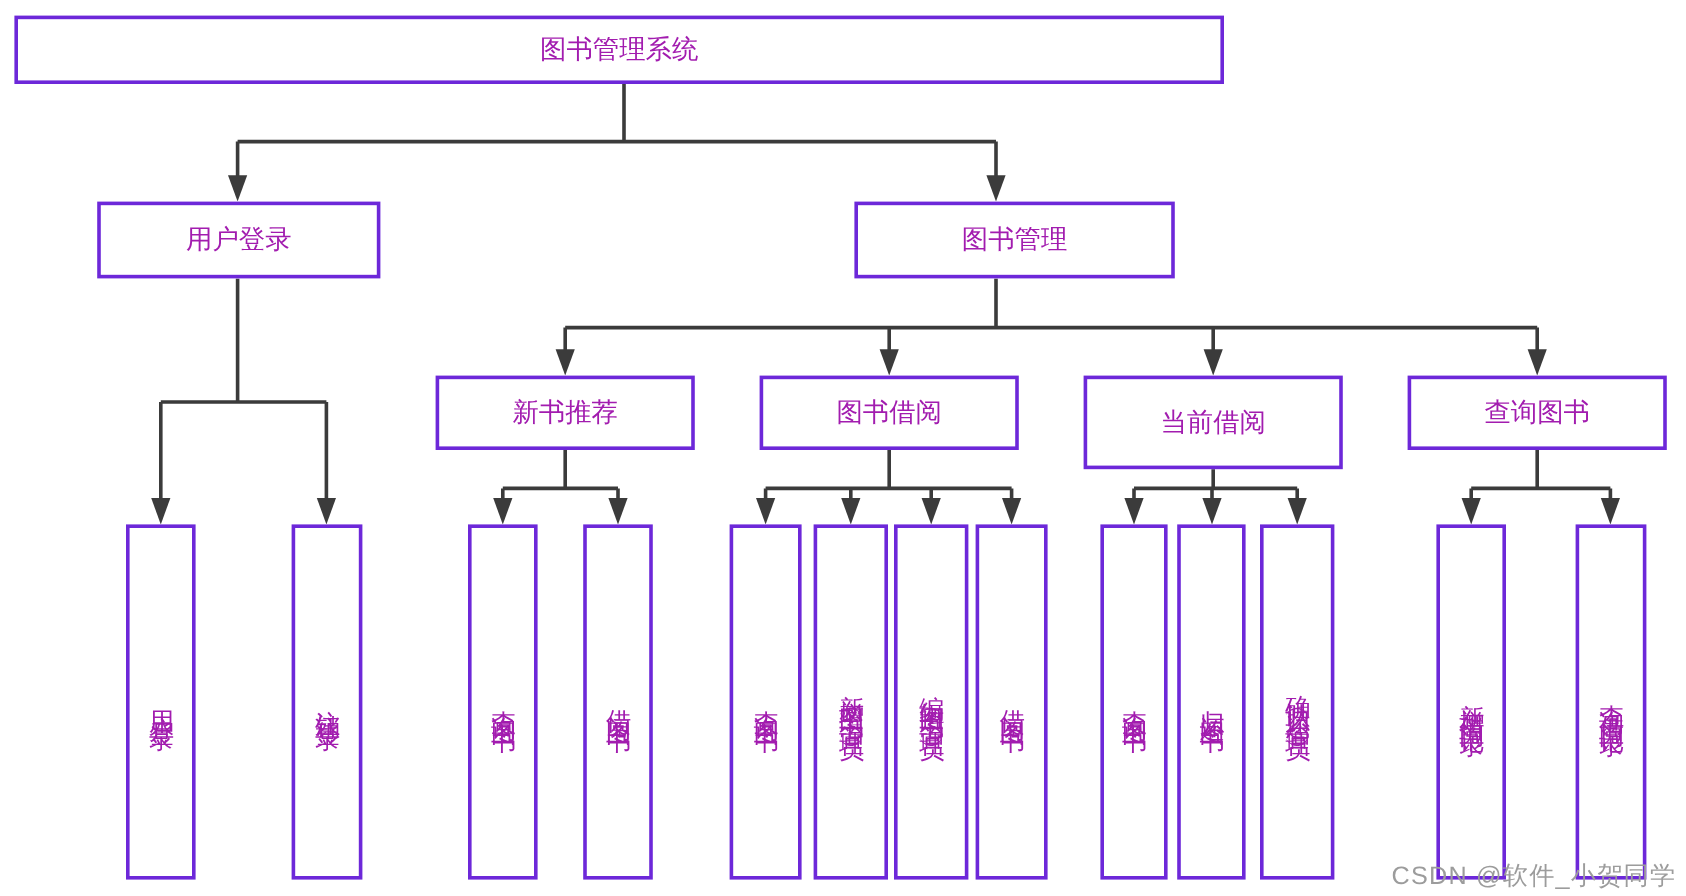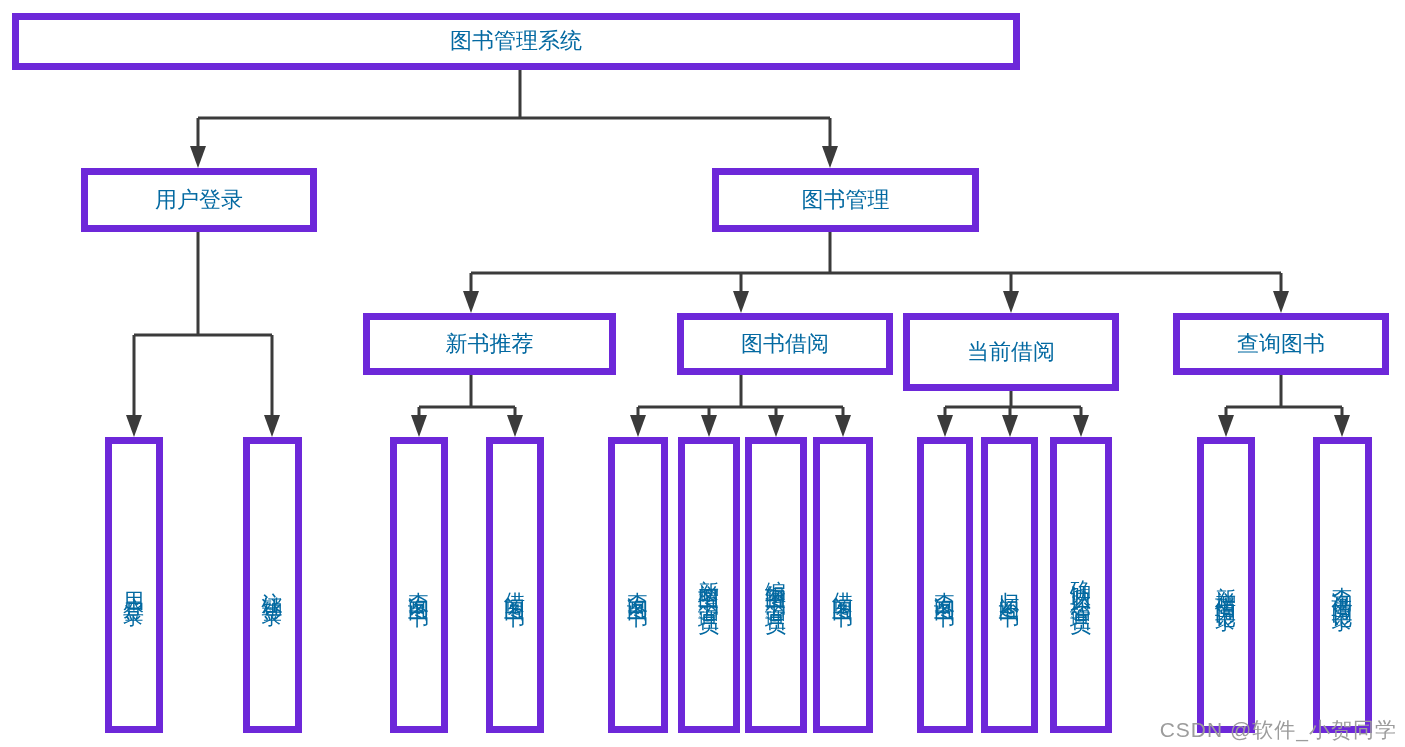--- a/index.html
+++ b/index.html
@@ -17,23 +17,23 @@
   }
   #connectors {
     position: absolute;
     left: 0;
     top: 0;
     z-index: 1;
   }
   .node {
     position: absolute;
     box-sizing: border-box;
-    border: 7px solid #6d28d9;
+    border: 3px solid #6d28d9;
     background: #ffffff;
-    color: #0369a1;
+    color: #a21caf;
     display: flex;
     align-items: center;
     justify-content: center;
     font-size: 22px;
     z-index: 2;
     text-align: center;
     line-height: 1.2;
   }
   .vnode {
     writing-mode: vertical-rl;
@@ -95,22 +95,22 @@
       <polygon points="1218,415 1234,415 1226,437"></polygon>
       <polygon points="1334,415 1350,415 1342,437"></polygon>
     </g>
   </svg>
 
   <div class="node" style="left:12px; top:13px; width:1008px; height:57px;">图书管理系统</div>
 
   <div class="node" style="left:81px; top:168px; width:236px; height:64px;">用户登录</div>
   <div class="node" style="left:712px; top:168px; width:267px; height:64px;">图书管理</div>
 
-  <div class="node" style="left:363px; top:313px; width:253px; height:62px;">新书推荐</div>
-  <div class="node" style="left:633px; top:313px; width:216px; height:62px;margin-left:44px;">图书借阅</div>
+  <div class="node" style="left:363px; top:313px; width:216px; height:62px;">新书推荐</div>
+  <div class="node" style="left:633px; top:313px; width:216px; height:62px;">图书借阅</div>
   <div class="node" style="left:903px; top:313px; width:216px; height:78px;">当前借阅</div>
   <div class="node" style="left:1173px; top:313px; width:216px; height:62px;">查询图书</div>
 
   <div class="node vnode" style="left:105px; top:437px; width:58px; height:296px;">用户登录</div>
   <div class="node vnode" style="left:243px; top:437px; width:59px; height:296px;">注销登录</div>
 
   <div class="node vnode" style="left:390px; top:437px; width:58px; height:296px;">查询图书</div>
   <div class="node vnode" style="left:486px; top:437px; width:58px; height:296px;">借阅图书</div>
 
   <div class="node vnode" style="left:608px; top:437px; width:60px; height:296px;">查询图书</div>

